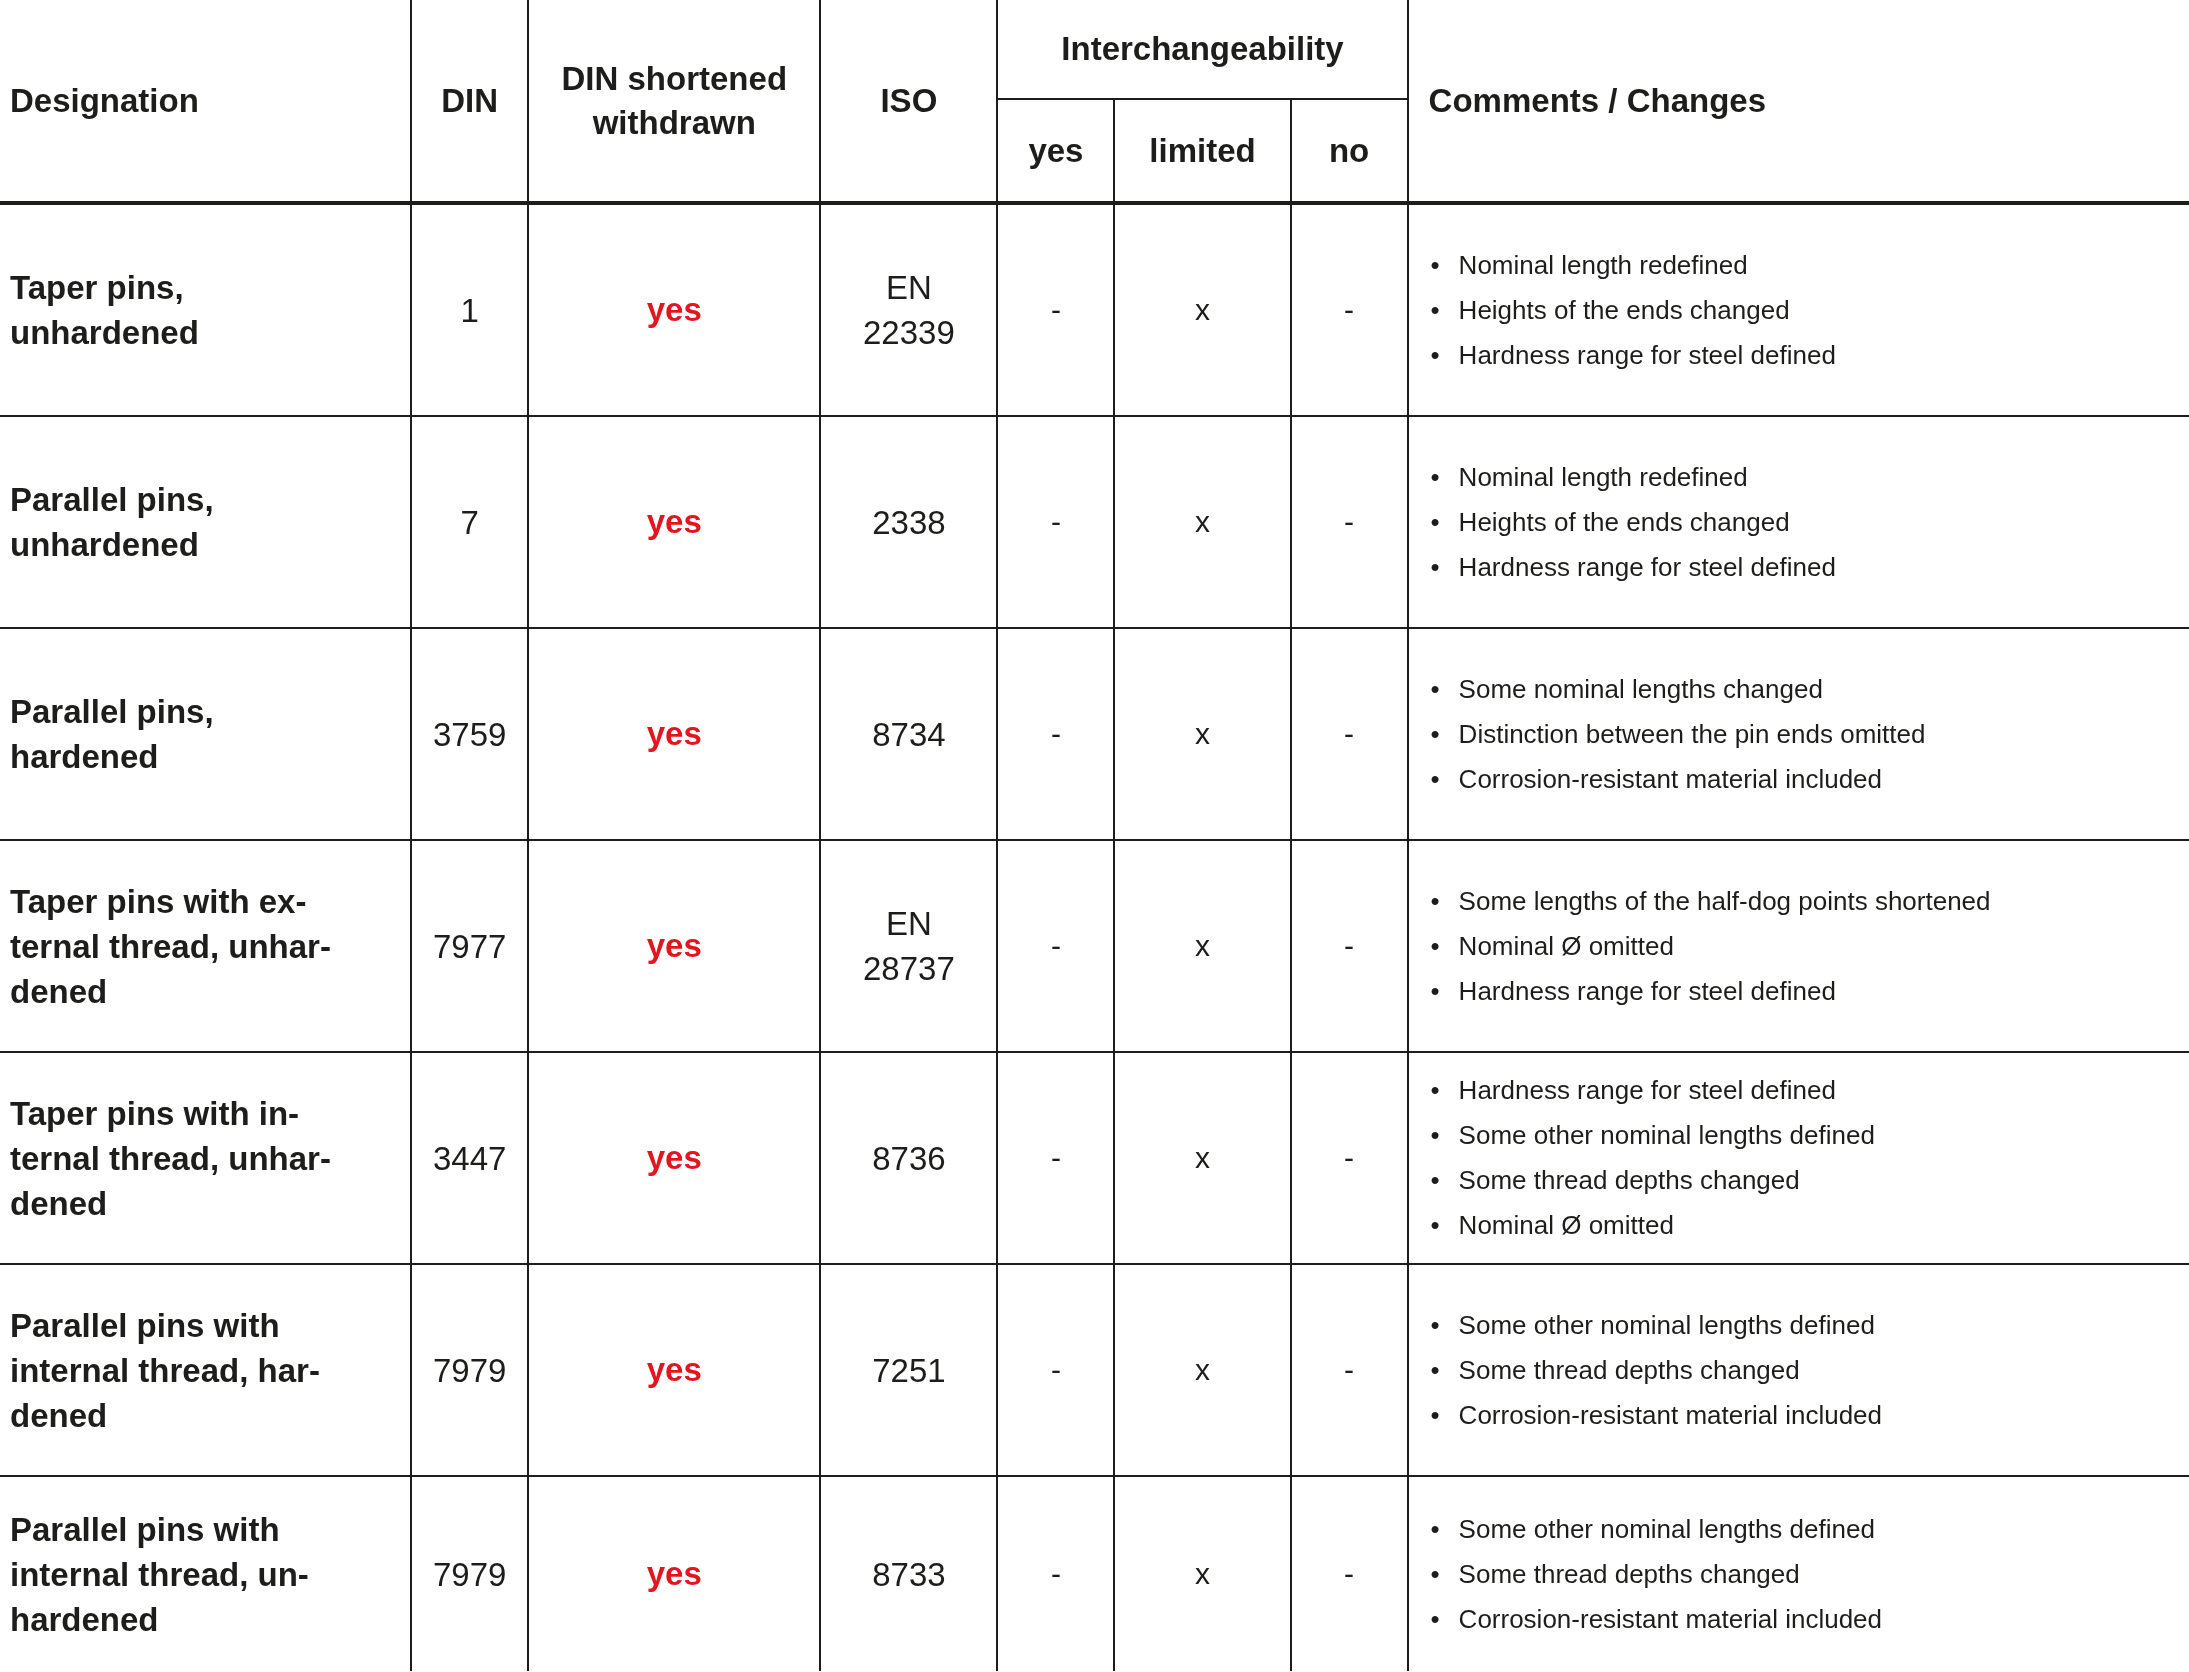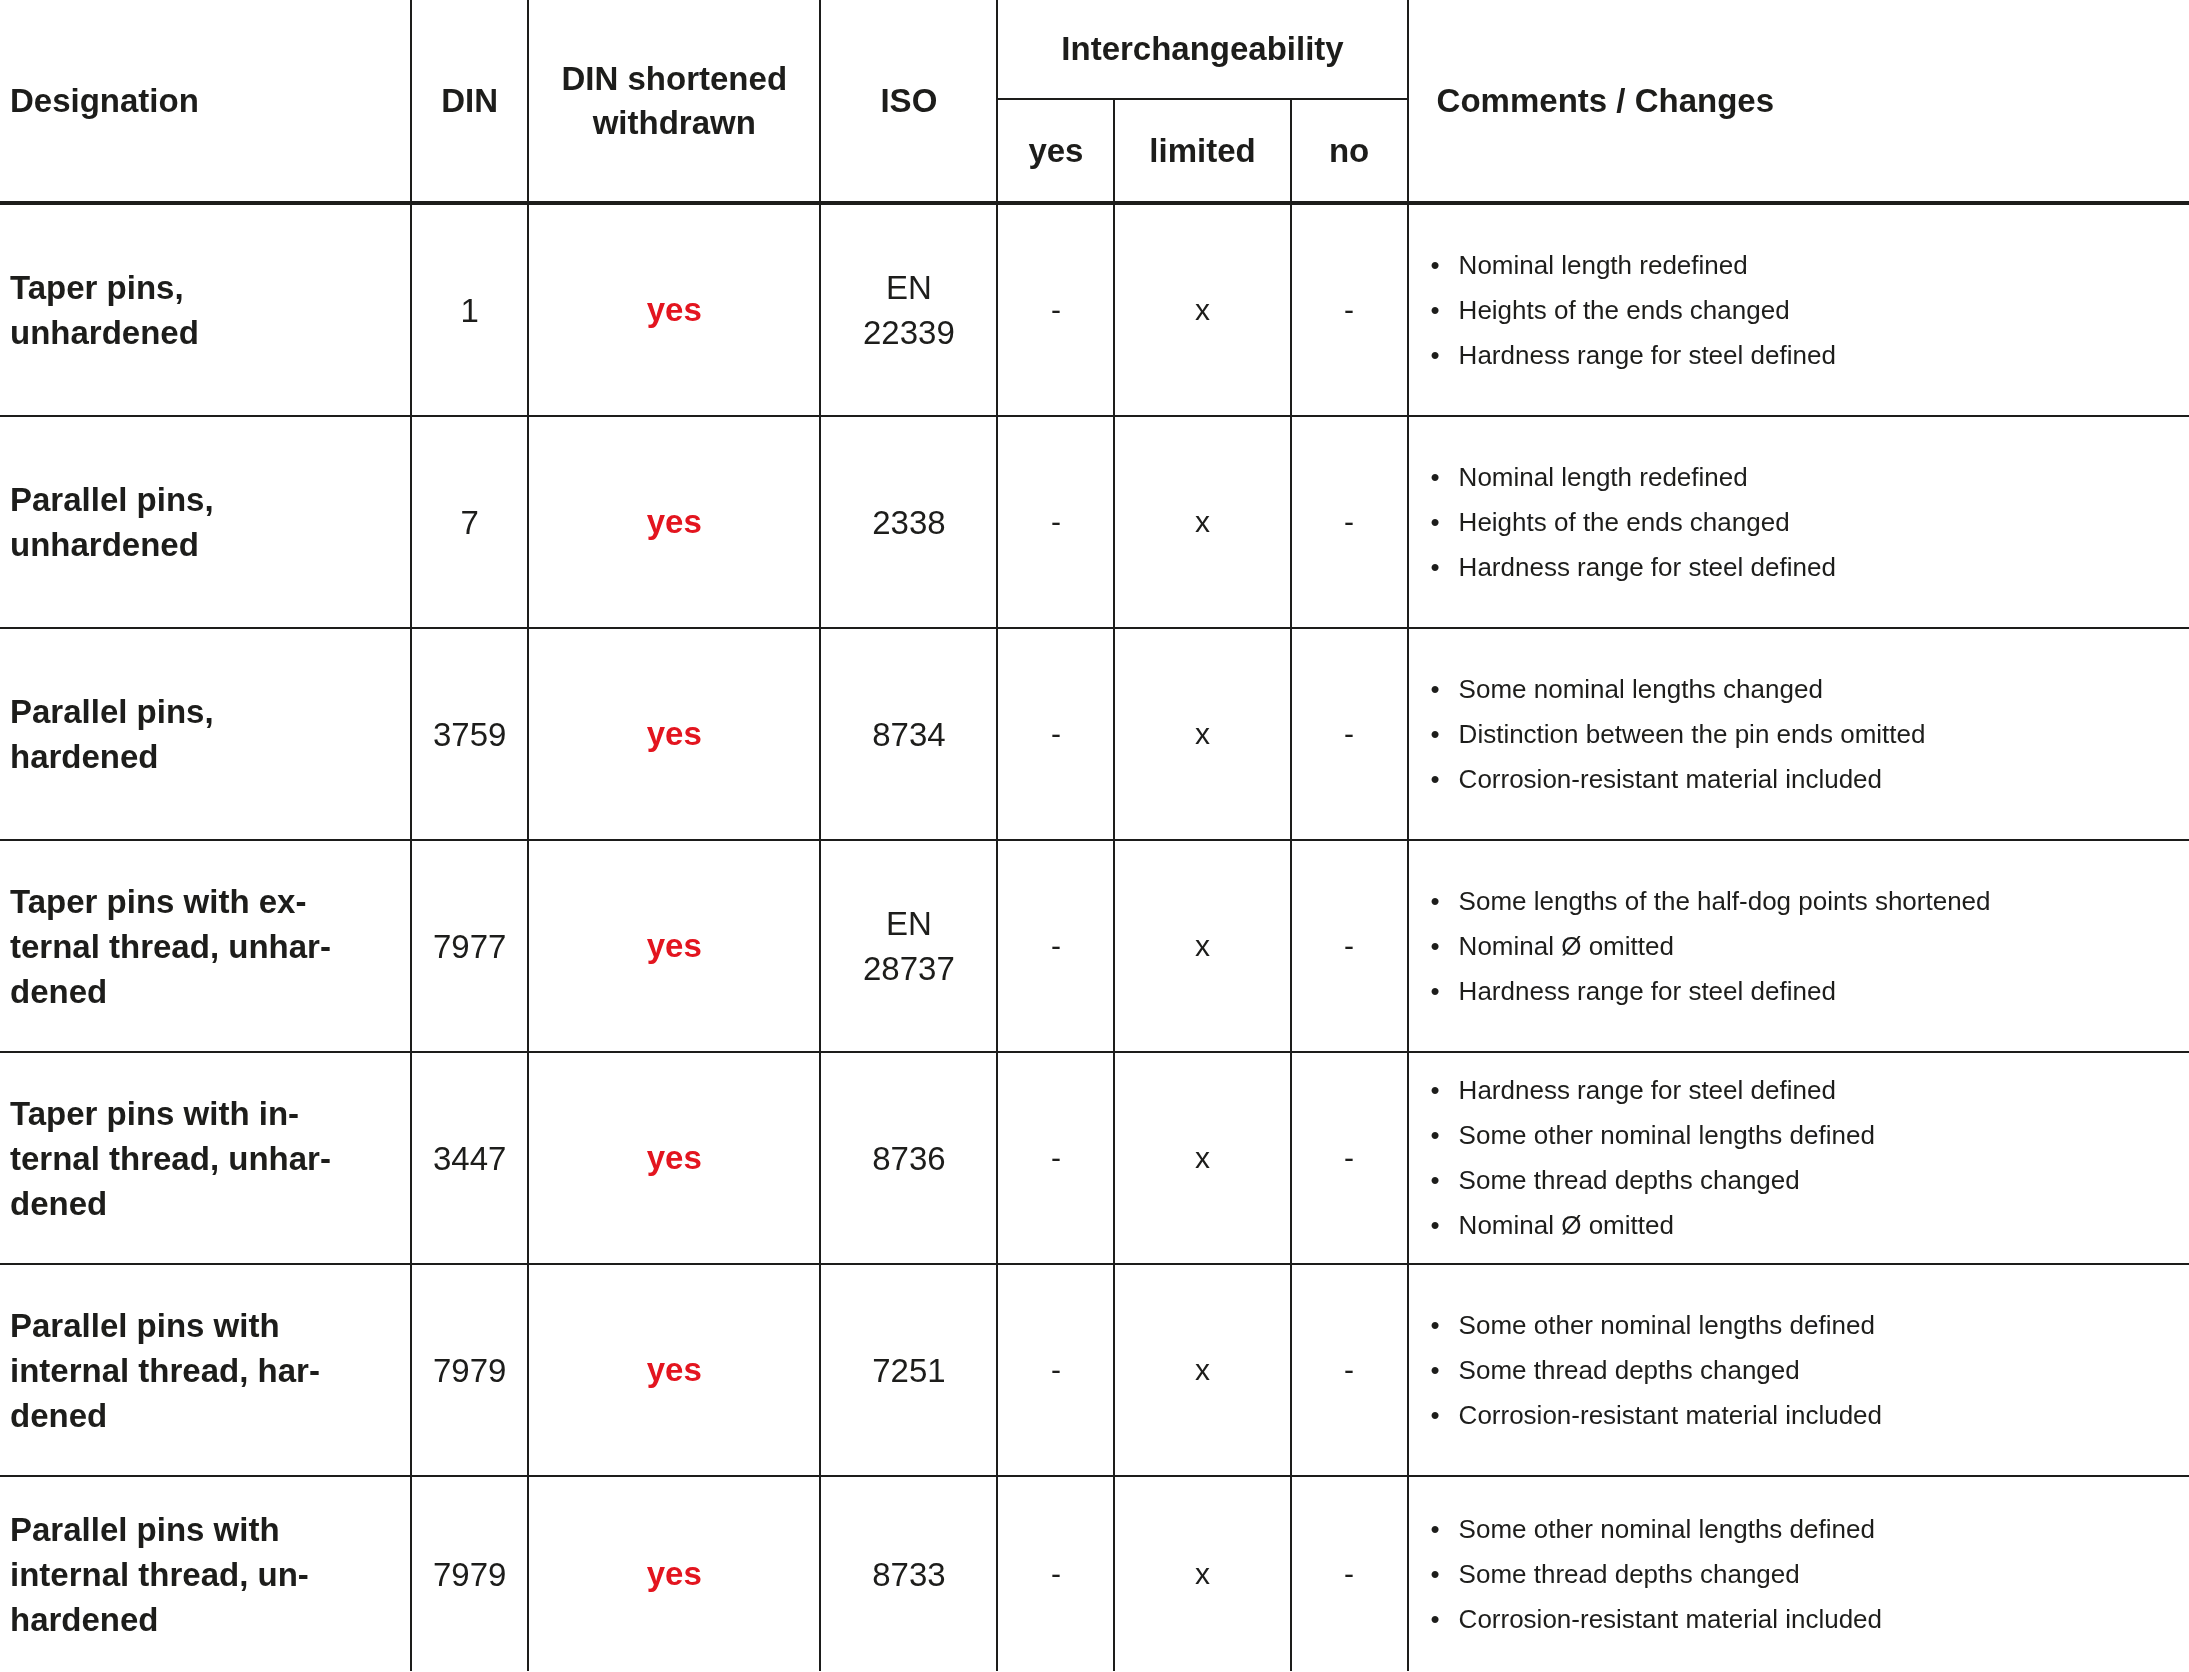--- a/index.html
+++ b/index.html
@@ -46,21 +46,21 @@
   <thead>
     <tr class="top">
       <th class="left rowspan" rowspan="2">Designation</th>
       <th class="center rowspan" rowspan="2">DIN</th>
       <th class="center rowspan" rowspan="2">
         <span class="iso-line">DIN shortened</span>
         <span class="iso-line">withdrawn</span>
       </th>
       <th class="center rowspan" rowspan="2">ISO</th>
       <th class="center" colspan="3">Interchangeability</th>
-      <th class="left rowspan" rowspan="2" style="padding-left:28px">Comments / Changes</th>
+      <th class="left rowspan" rowspan="2" style="padding-left:20px">Comments / Changes</th>
     </tr>
     <tr class="sub">
       <th class="center">yes</th>
       <th class="center">limited</th>
       <th class="center">no</th>
     </tr>
   </thead>
   <tbody>
 
     <tr>

